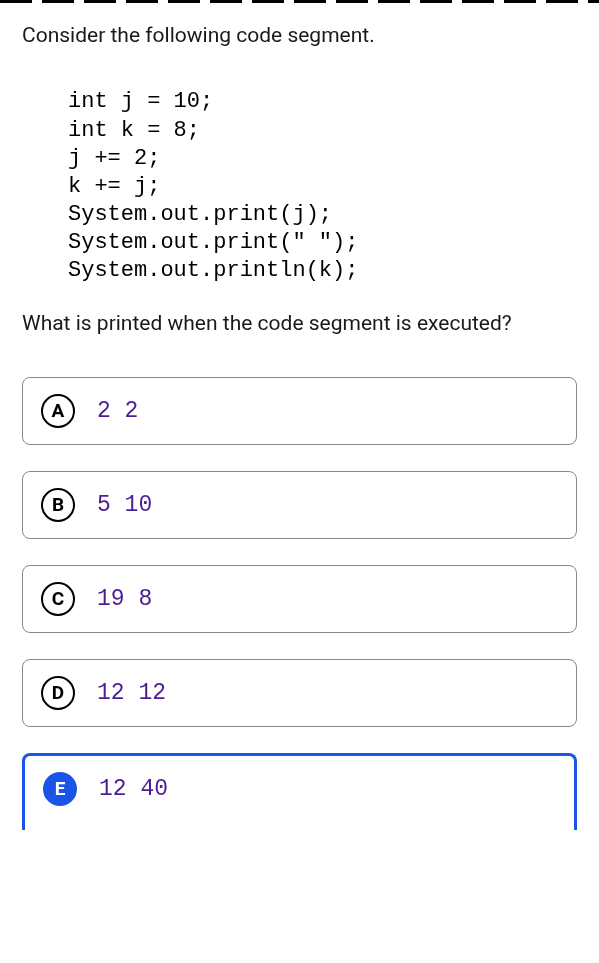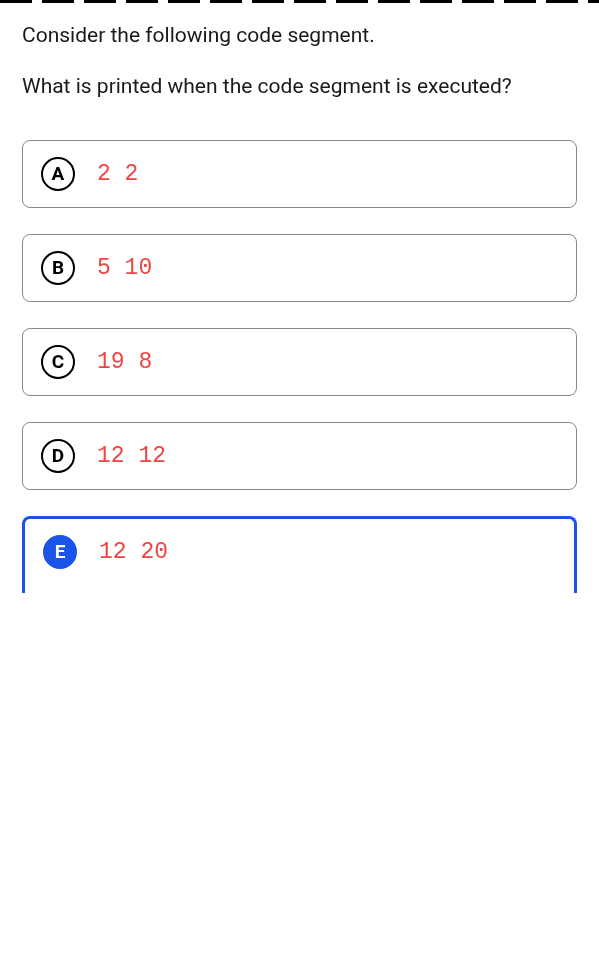--- a/index.html
+++ b/index.html
@@ -17,21 +17,21 @@
       height: 3px;
       background-image: repeating-linear-gradient(to right, #000 0, #000 32px, transparent 32px, transparent 42px);
       margin-bottom: 18px;
     }
     .container {
       padding: 0 22px 0 22px;
     }
     .prompt {
       font-size: 21px;
       color: #1a1a1a;
-      margin-bottom: 22px;
+      margin-bottom: 38px;
       line-height: 1.4;
     }
     .code-block {
       font-family: 'Courier New', Courier, monospace;
       font-size: 22px;
       color: #000;
       margin-left: 46px;
       margin-bottom: 24px;
       line-height: 1.28;
       white-space: pre;
@@ -76,31 +76,38 @@
       color: #000;
     }
     .option-row.selected .option-letter {
       background: #1a54e8;
       border-color: #1a54e8;
       color: #fff;
     }
     .option-text {
       font-family: 'Courier New', Courier, monospace;
       font-size: 23px;
-      color: #ef4444;
+      color: #4c1d95;
     }
   </style>
 </head>
 <body>
 
 <div class="dash-line"></div>
 
 <div class="container">
   <p class="prompt">Consider the following code segment.</p>
 
+  <pre class="code-block"><span>int j = 10;</span>
+<span>int k = 8;</span>
+<span>j += 2;</span>
+<span>k += j;</span>
+<span>System.out.print(j);</span>
+<span>System.out.print(" ");</span>
+<span>System.out.println(k);</span></pre>
 
   <p class="question">What is printed when the code segment is executed?</p>
 
   <div class="option-row">
     <div class="option-letter">A</div>
     <span class="option-text">2 2</span>
   </div>
 
   <div class="option-row">
     <div class="option-letter">B</div>
@@ -112,15 +119,15 @@
     <span class="option-text">19 8</span>
   </div>
 
   <div class="option-row">
     <div class="option-letter">D</div>
     <span class="option-text">12 12</span>
   </div>
 
   <div class="option-row selected">
     <div class="option-letter">E</div>
-    <span class="option-text">12 20</span>
+    <span class="option-text">12 40</span>
   </div>
 </div>
 
 </body></html>

